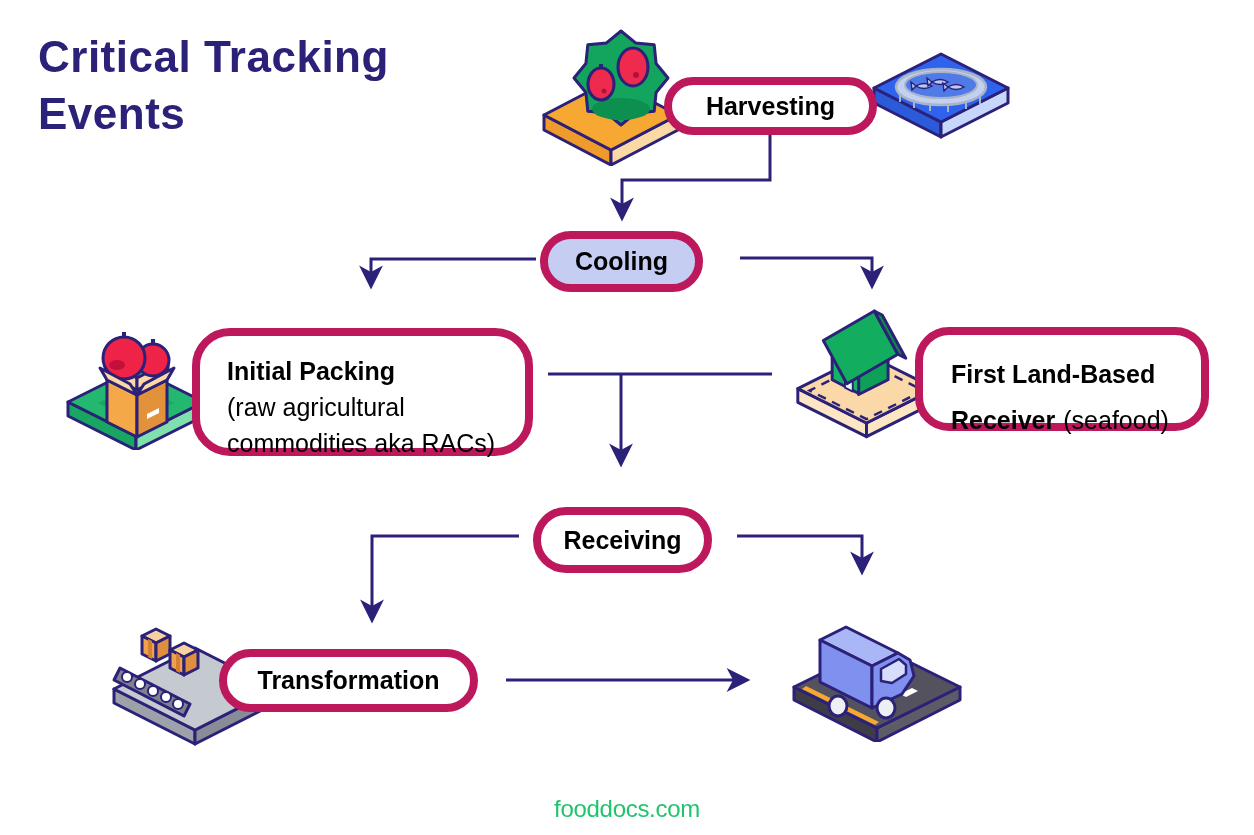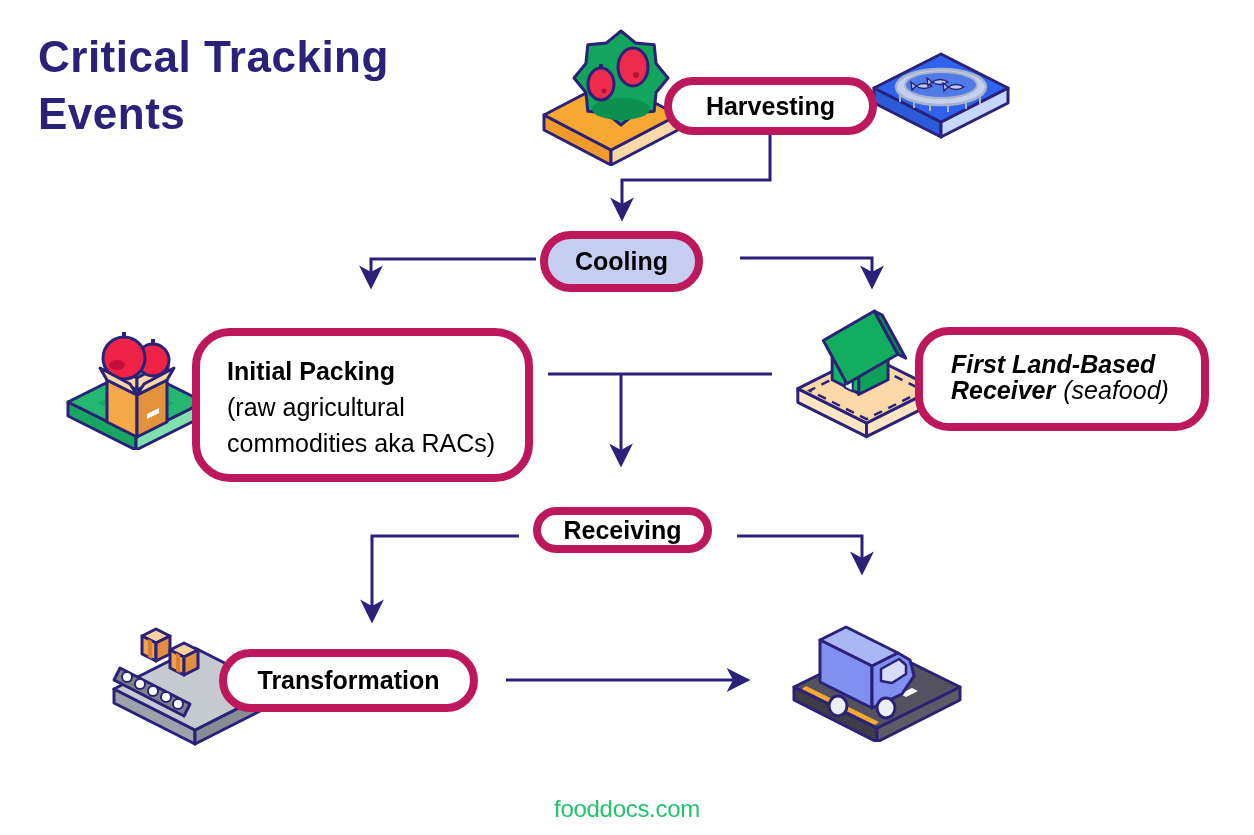--- a/index.html
+++ b/index.html
@@ -17,21 +17,21 @@
     position:absolute;z-index:3;background:#ffffff;border:8px solid #be185d;
     display:flex;align-items:center;justify-content:center;
     font-weight:bold;font-size:25px;color:#000000;box-sizing:border-box;
   }
   .pill{border-radius:999px;}
   .rbox{border-radius:38px;justify-content:flex-start;align-items:flex-start;}
   .node.cooling{background:#c5cdf3;}
   .rbox .inner{padding:17px 24px 0 27px;font-size:25px;line-height:36px;}
   .rbox .reg{font-weight:normal;}
   .rbox .sp{margin-left:8px;}
-  .recv .inner{padding:16px 16px 0 28px;line-height:26px;font-style:italic;}
+  .recv .inner{padding:16px 16px 0 28px;line-height:46px;}
   .footer-logo{
     position:absolute;left:38px;top:784px;z-index:3;color:#21c46d;
     font-size:28px;font-weight:bold;letter-spacing:-0.5px;
   }
   .logo-check{
     display:inline-block;width:13px;height:13px;border:3px solid #21c46d;border-radius:3px;
     font-size:12px;line-height:12px;font-weight:bold;text-align:center;color:#21c46d;
     vertical-align:baseline;position:relative;top:-1px;margin:0 1px;
   }
   .footer-center{
@@ -194,34 +194,34 @@
   </svg>
 
   <div class="node pill" style="left:664px;top:77px;width:213px;height:58px">
     <span>Harvesting</span>
   </div>
 
   <div class="node pill cooling" style="left:540px;top:231px;width:163px;height:61px">
     <span>Cooling</span>
   </div>
 
-  <div class="node rbox" style="left:192px;top:328px;width:341px;height:154px">
+  <div class="node rbox" style="left:192px;top:328px;width:341px;height:128px">
     <div class="inner">
       <div>Initial Packing</div>
       <div class="reg">(raw agricultural commodities aka RACs)</div>
     </div>
   </div>
 
   <div class="node rbox recv" style="left:915px;top:327px;width:294px;height:104px;border-radius:34px">
     <div class="inner">
       <span>First Land-Based Receiver</span><span class="reg sp">(seafood)</span>
     </div>
   </div>
 
-  <div class="node pill" style="left:533px;top:507px;width:179px;height:46px">
+  <div class="node pill" style="left:533px;top:507px;width:179px;height:66px">
     <span>Receiving</span>
   </div>
 
   <div class="node pill" style="left:219px;top:649px;width:259px;height:63px">
     <span>Transformation</span>
   </div>
 
 
 
   <div class="footer-center">fooddocs.com</div>

